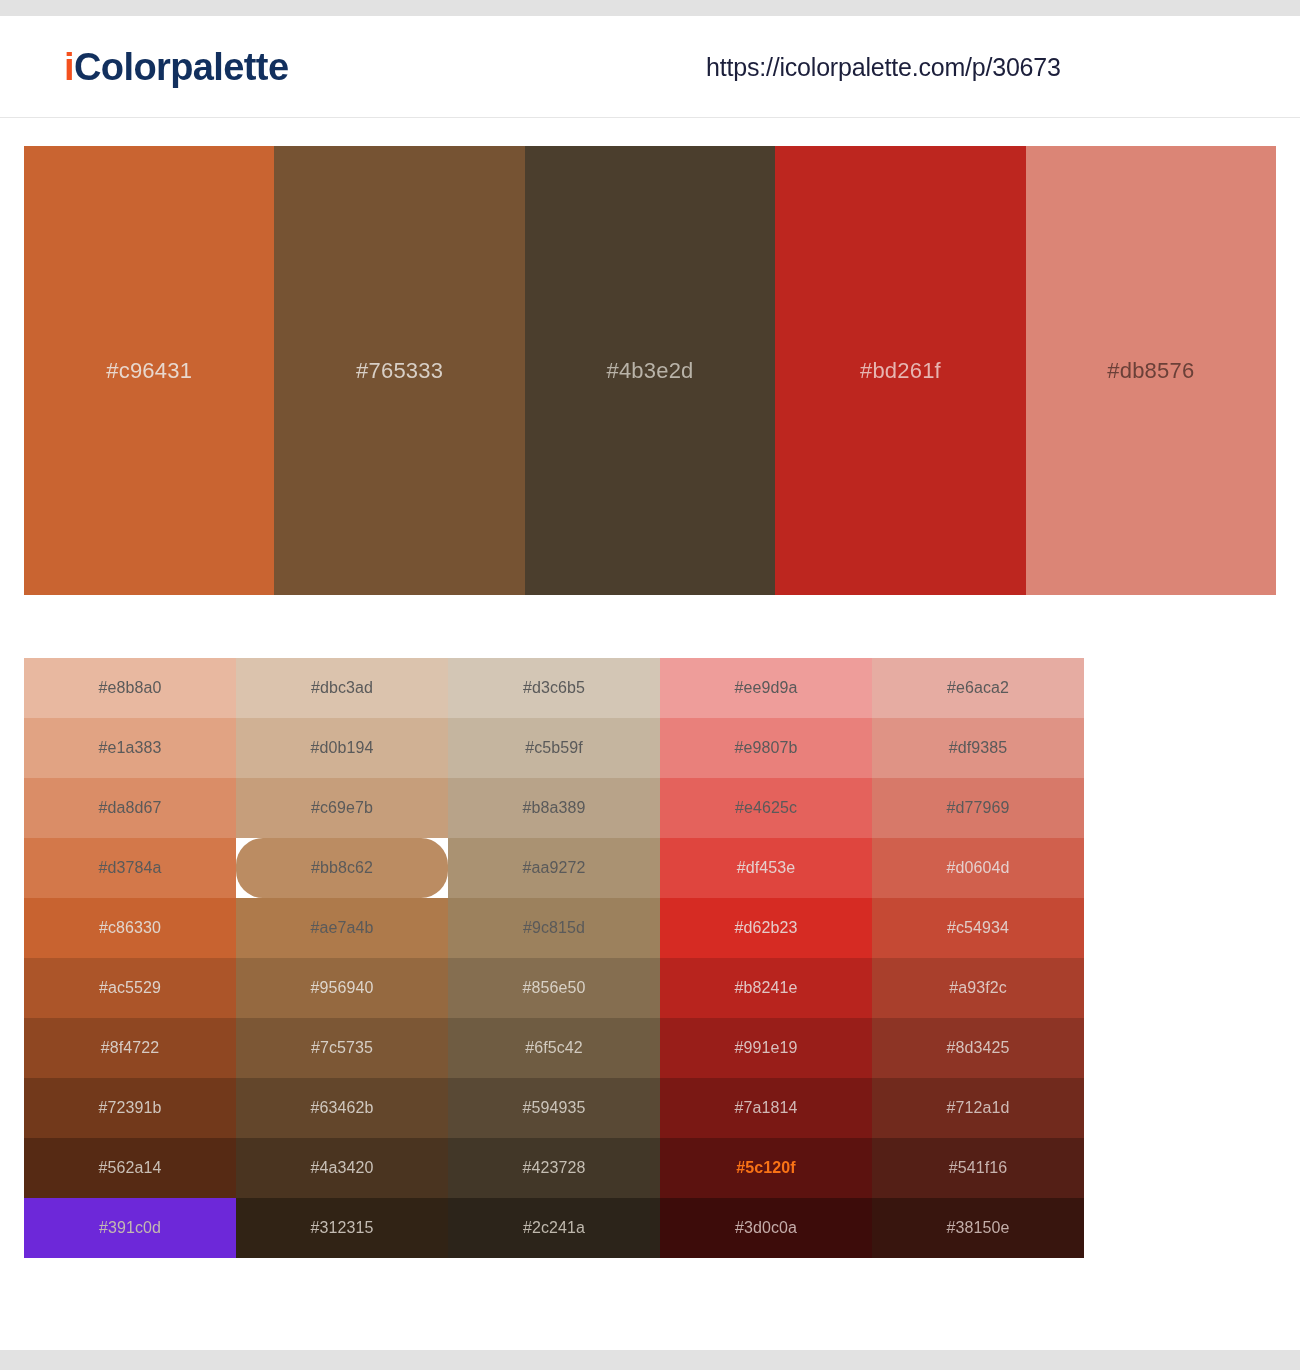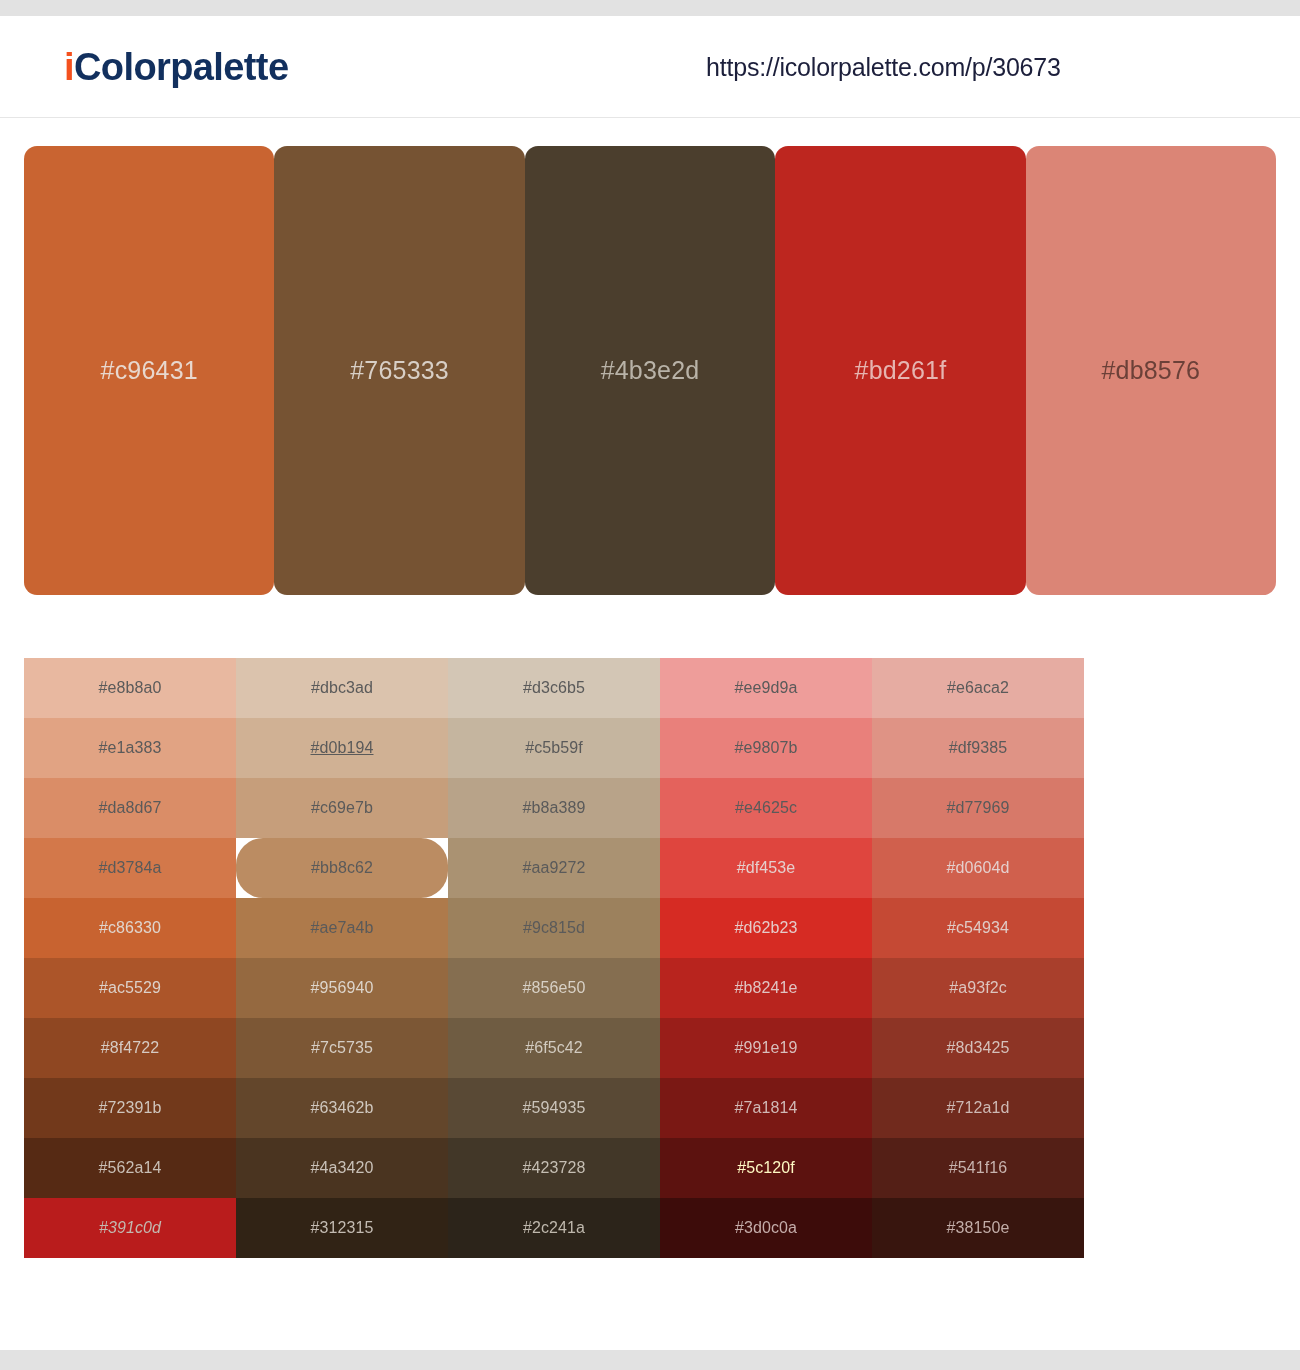--- a/index.html
+++ b/index.html
@@ -67,24 +67,23 @@
   .palette-strip {
     display: flex;
     width: 1252px;
     height: 449px;
   }
   .palette-swatch {
     flex: 1 1 0;
     display: flex;
     align-items: center;
     justify-content: center;
-    font-size: 25px;
+    font-size: 22px;
     letter-spacing: 0.2px;
     font-family: "Liberation Sans", sans-serif;
-    border-radius: 13px;
   }
 
   
   .shades-wrap {
     padding: 63px 24px 0 24px;
   }
   .shades-table {
     width: 1060px;
     border-collapse: collapse;
     table-layout: fixed;
@@ -146,21 +145,21 @@
     <tbody id="shades-body">
         <tr>
           <td style="background: rgb(232, 184, 160); color: rgb(90, 90, 90);">#e8b8a0</td>
           <td style="background: rgb(219, 195, 173); color: rgb(90, 90, 90);">#dbc3ad</td>
           <td style="background: rgb(211, 198, 181); color: rgb(90, 90, 90);">#d3c6b5</td>
           <td style="background: rgb(238, 157, 154); color: rgb(90, 90, 90);">#ee9d9a</td>
           <td style="background: rgb(230, 172, 162); color: rgb(90, 90, 90);">#e6aca2</td>
         </tr>
         <tr>
           <td style="background: rgb(225, 163, 131); color: rgb(90, 90, 90);">#e1a383</td>
-          <td style="background: rgb(208, 177, 148); color: rgb(90, 90, 90); text-decoration: underline;">#d0b194</td>
+          <td style="background: rgb(208, 177, 148); color: rgb(90, 90, 90);">#d0b194</td>
           <td style="background: rgb(197, 181, 159); color: rgb(90, 90, 90);">#c5b59f</td>
           <td style="background: rgb(233, 128, 123); color: rgb(90, 90, 90);">#e9807b</td>
           <td style="background: rgb(223, 147, 133); color: rgb(90, 90, 90);">#df9385</td>
         </tr>
         <tr>
           <td style="background: rgb(218, 141, 103); color: rgb(90, 90, 90);">#da8d67</td>
           <td style="background: rgb(198, 158, 123); color: rgb(90, 90, 90);">#c69e7b</td>
           <td style="background: rgb(184, 163, 137); color: rgb(90, 90, 90);">#b8a389</td>
           <td style="background: rgb(228, 98, 92); color: rgb(90, 90, 90);">#e4625c</td>
           <td style="background: rgb(215, 121, 105); color: rgb(90, 90, 90); margin-left: 28px;">#d77969</td>
@@ -197,25 +196,25 @@
           <td style="background: rgb(114, 57, 27); color: rgb(207, 197, 188);">#72391b</td>
           <td style="background: rgb(99, 70, 43); color: rgb(207, 199, 190);">#63462b</td>
           <td style="background: rgb(89, 73, 53); color: rgb(203, 196, 186);">#594935</td>
           <td style="background: rgb(122, 24, 20); color: rgb(209, 185, 182);">#7a1814</td>
           <td style="background: rgb(113, 42, 29); color: rgb(206, 185, 180);">#712a1d</td>
         </tr>
         <tr>
           <td style="background: rgb(86, 42, 20); color: rgb(201, 191, 182);">#562a14</td>
           <td style="background: rgb(74, 52, 32); color: rgb(201, 193, 184);">#4a3420</td>
           <td style="background: rgb(66, 55, 40); color: rgb(197, 190, 179);">#423728</td>
-          <td style="background: rgb(92, 18, 15); color: #fef9c3;">#5c120f</td>
+          <td style="background: rgb(92, 18, 15); color: #f97316; font-weight: bold;">#5c120f</td>
           <td style="background: rgb(84, 31, 22); color: rgb(200, 179, 174);">#541f16</td>
         </tr>
         <tr>
-          <td style="background: #b91c1c; color: rgb(195, 185, 176); font-style: italic;">#391c0d</td>
+          <td style="background: #6d28d9; color: rgb(195, 185, 176);">#391c0d</td>
           <td style="background: rgb(49, 35, 21); color: rgb(195, 187, 178);">#312315</td>
           <td style="background: rgb(44, 36, 26); color: rgb(191, 184, 173);">#2c241a</td>
           <td style="background: rgb(61, 12, 10); color: rgb(197, 173, 170);">#3d0c0a</td>
           <td style="background: rgb(56, 21, 14); color: rgb(194, 173, 168);">#38150e</td>
         </tr>
       </tbody>
   </table>
 </div>
 
 <div class="bottom-strip"></div>

